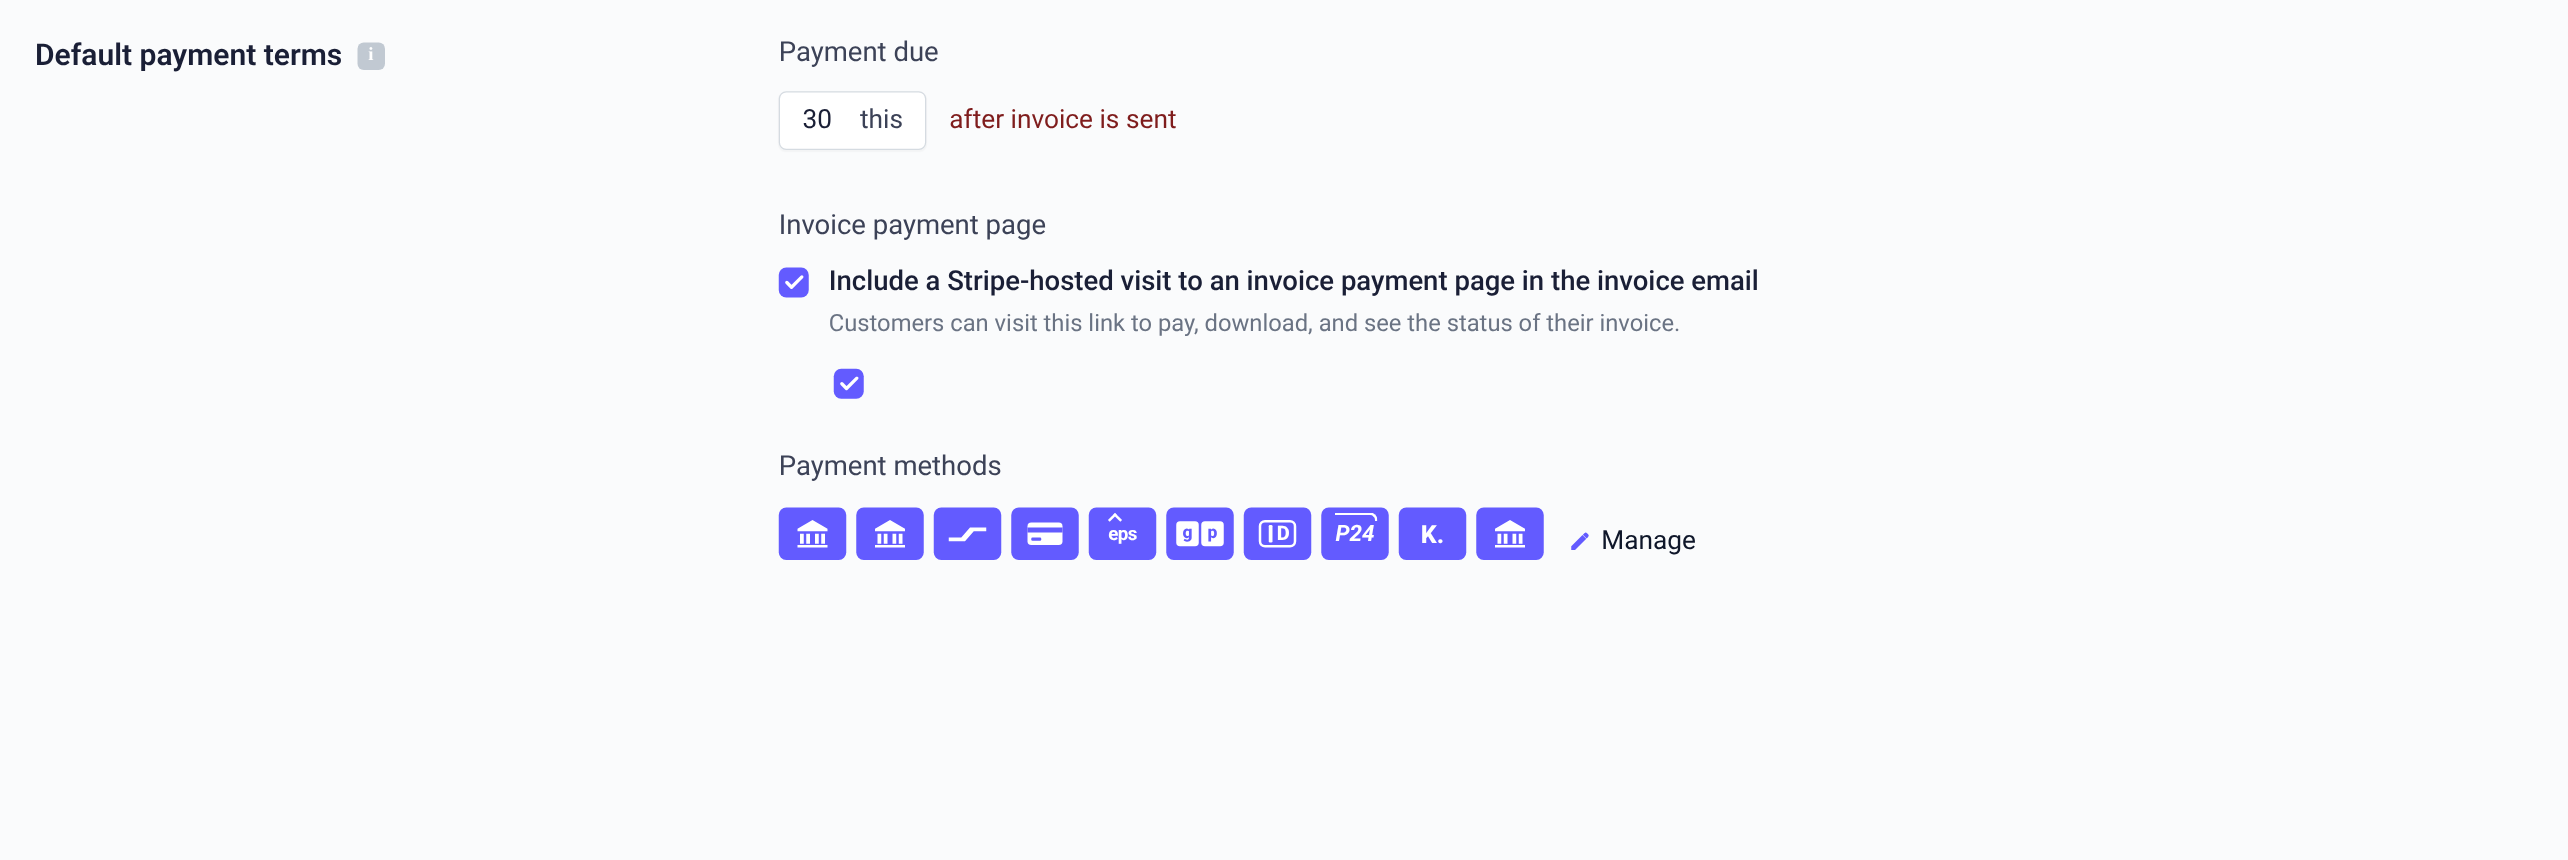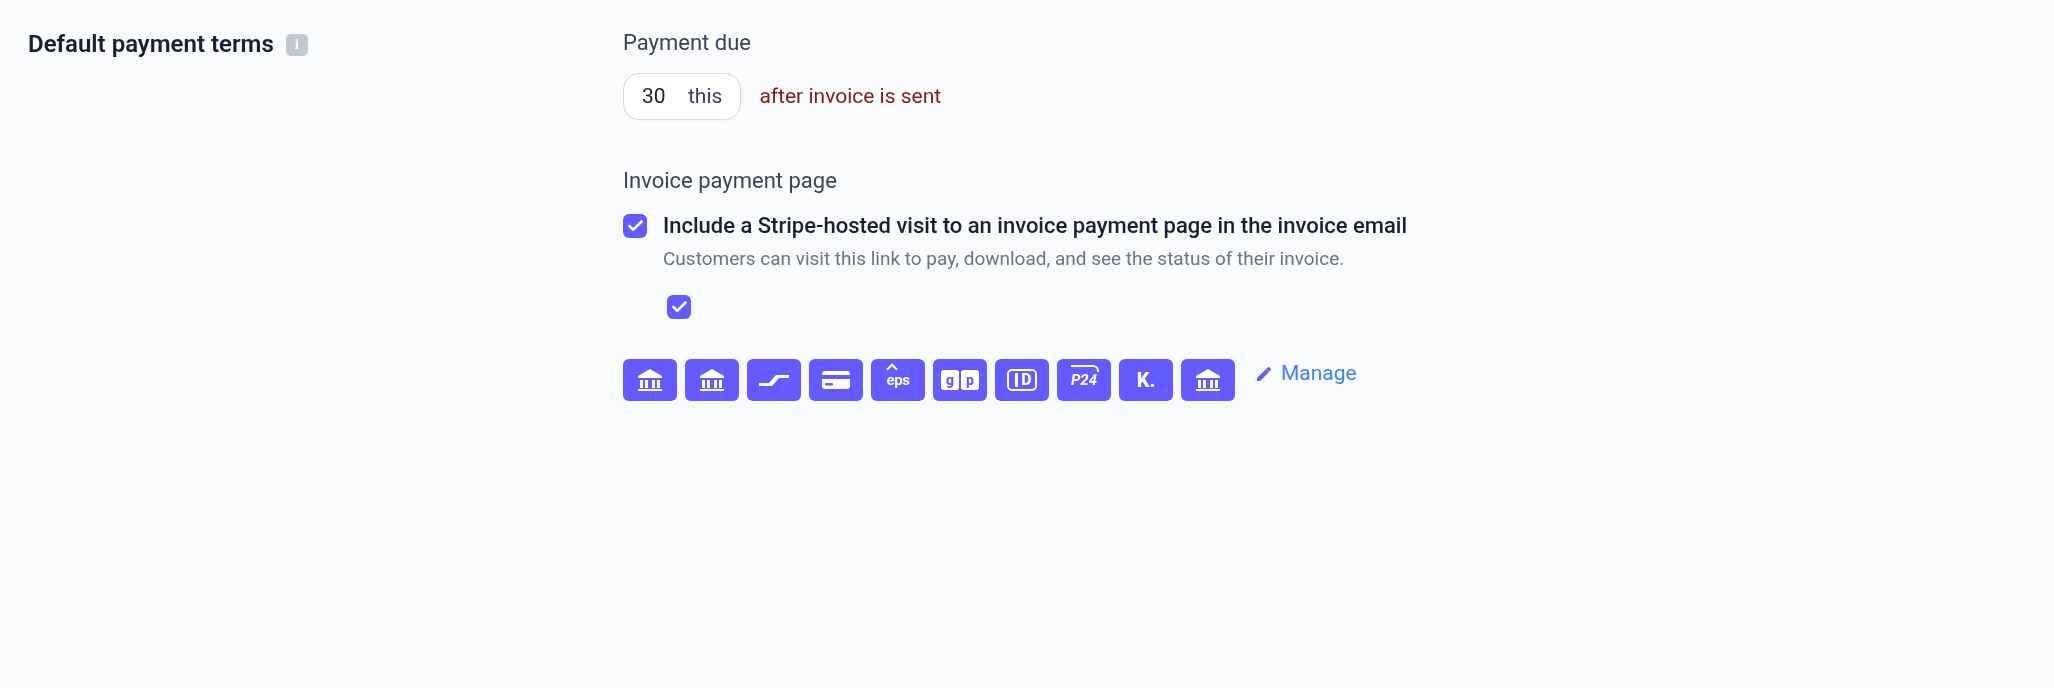--- a/index.html
+++ b/index.html
@@ -52,21 +52,21 @@
   .due-row {
     display: flex;
     align-items: center;
     gap: 18px;
     margin-bottom: 46px;
   }
   .num-input {
     display: inline-flex;
     align-items: center;
     border: 1px solid #d5dbe1;
-    border-radius: 16px;
+    border-radius: 6px;
     background: #fff;
     padding: 8px 18px;
     box-shadow: 0 1px 1px rgba(0,0,0,0.03);
   }
   .num-input input {
     border: none;
     outline: none;
     width: 46px;
     font-size: 21px;
     color: #1a1f36;
@@ -119,21 +119,21 @@
   }
   .link {
     color: #635bff;
     cursor: pointer;
   }
   .methods-section {
     margin-top: 40px;
   }
   .method-row {
     display: flex;
-    align-items: flex-start;
+    align-items: flex-end;
     gap: 8px;
     margin-top: 16px;
     flex-wrap: wrap;
   }
   .method-badge {
     width: 54px;
     height: 42px;
     border-radius: 6px;
     background: #635bff;
     display: inline-flex;
@@ -172,36 +172,36 @@
   .eps-hat::before {
     content: "";
     position: absolute;
     top: -6px; left: 1px;
     width: 6px; height: 6px;
     border: 2px solid #fff;
     border-bottom: none;
     border-right: none;
     transform: rotate(45deg);
   }
-  .p24-text { font-style: italic; font-size: 15px; font-weight: 700; position: relative;}
+  .p24-text { font-style: italic; font-size: 18px; font-weight: 700; position: relative;}
   .p24-text::before{
     content:"";
     position:absolute;
     top:-5px; left:0; right:-2px;
     height:5px;
     border-top:2px solid #fff;
     border-right:2px solid #fff;
     border-radius: 0 6px 0 0;
   }
   .klarna-text { font-size: 20px; font-weight: 800; }
   .manage {
     display: inline-flex;
     align-items: center;
     gap: 8px;
-    color: #3b82f6;
+    color: #0f172a;
     font-size: 21px;
     margin-left: 12px;
     cursor: pointer;
   }
   .manage svg { display:block; }
   .id-outer{
     border:2px solid #fff; border-radius:5px;
     padding:1px 3px 1px 6px;
     display:inline-flex; align-items:center; gap:3px;
   }
@@ -246,20 +246,21 @@
       <span class="checkbox">
         <svg width="15" height="12" viewBox="0 0 15 12">
           <path d="M1.5 6 L5.2 9.8 L13.5 1.5" stroke="#fff" stroke-width="2.6" fill="none" stroke-linecap="round" stroke-linejoin="round"></path>
         </svg>
       </span>
       <div class="check-text">
       </div>
     </div>
 
     <div class="methods-section">
+      <div class="subhead">Payment methods</div>
       <div class="method-row">
 
         <span class="method-badge">
           <svg width="26" height="24" viewBox="0 0 26 24">
               <path fill="#fff" d="M13 1 L25 8 L25 10 L1 10 L1 8 Z M3 12 h3 v8 h-3z M8 12h3v8h-3z M15 12h3v8h-3z M20 12h3v8h-3z M1 21 h24 v2 h-24z"></path>
             </svg>
         </span>
         <span class="method-badge">
           <svg width="26" height="24" viewBox="0 0 26 24">
               <path fill="#fff" d="M13 1 L25 8 L25 10 L1 10 L1 8 Z M3 12 h3 v8 h-3z M8 12h3v8h-3z M15 12h3v8h-3z M20 12h3v8h-3z M1 21 h24 v2 h-24z"></path>

